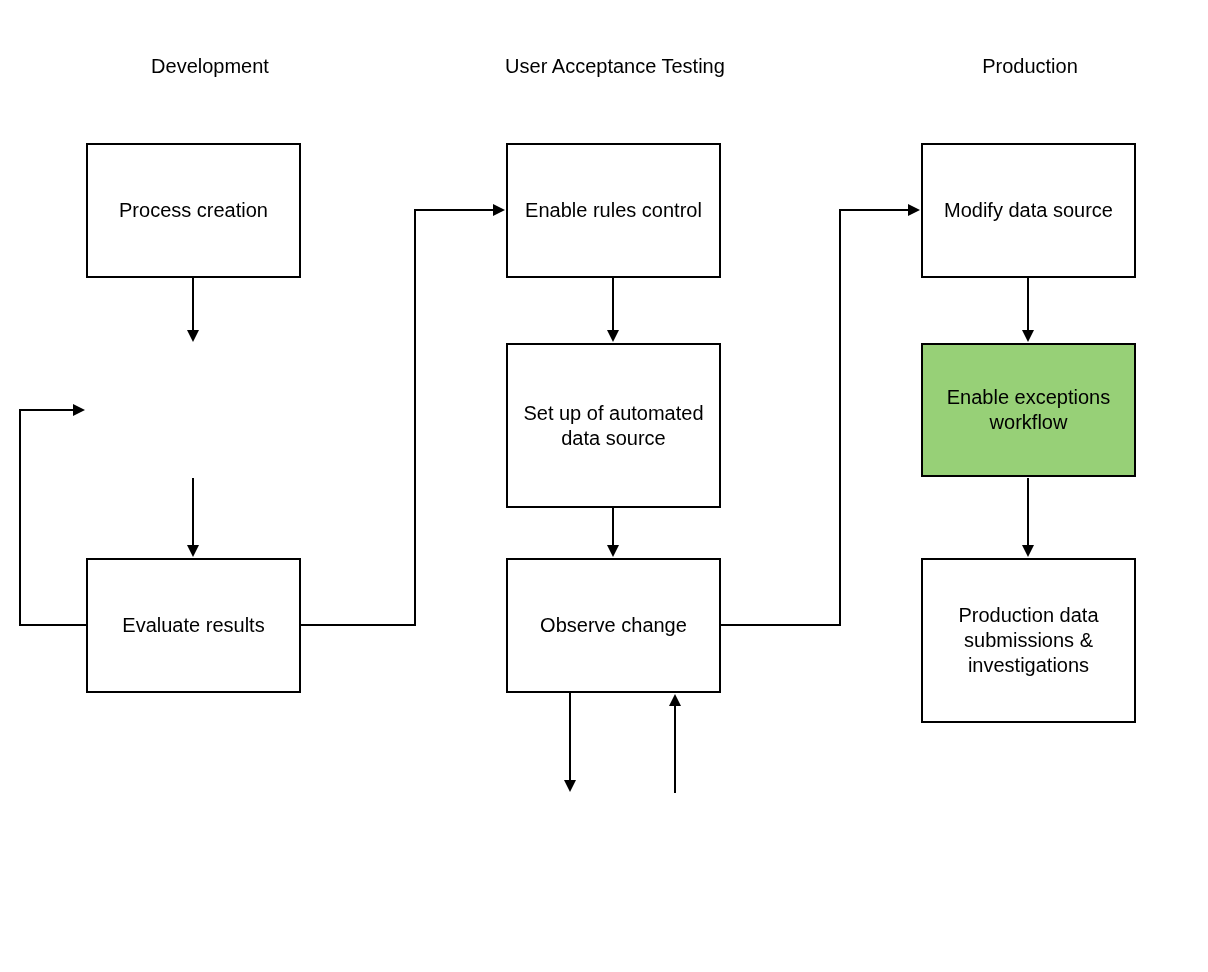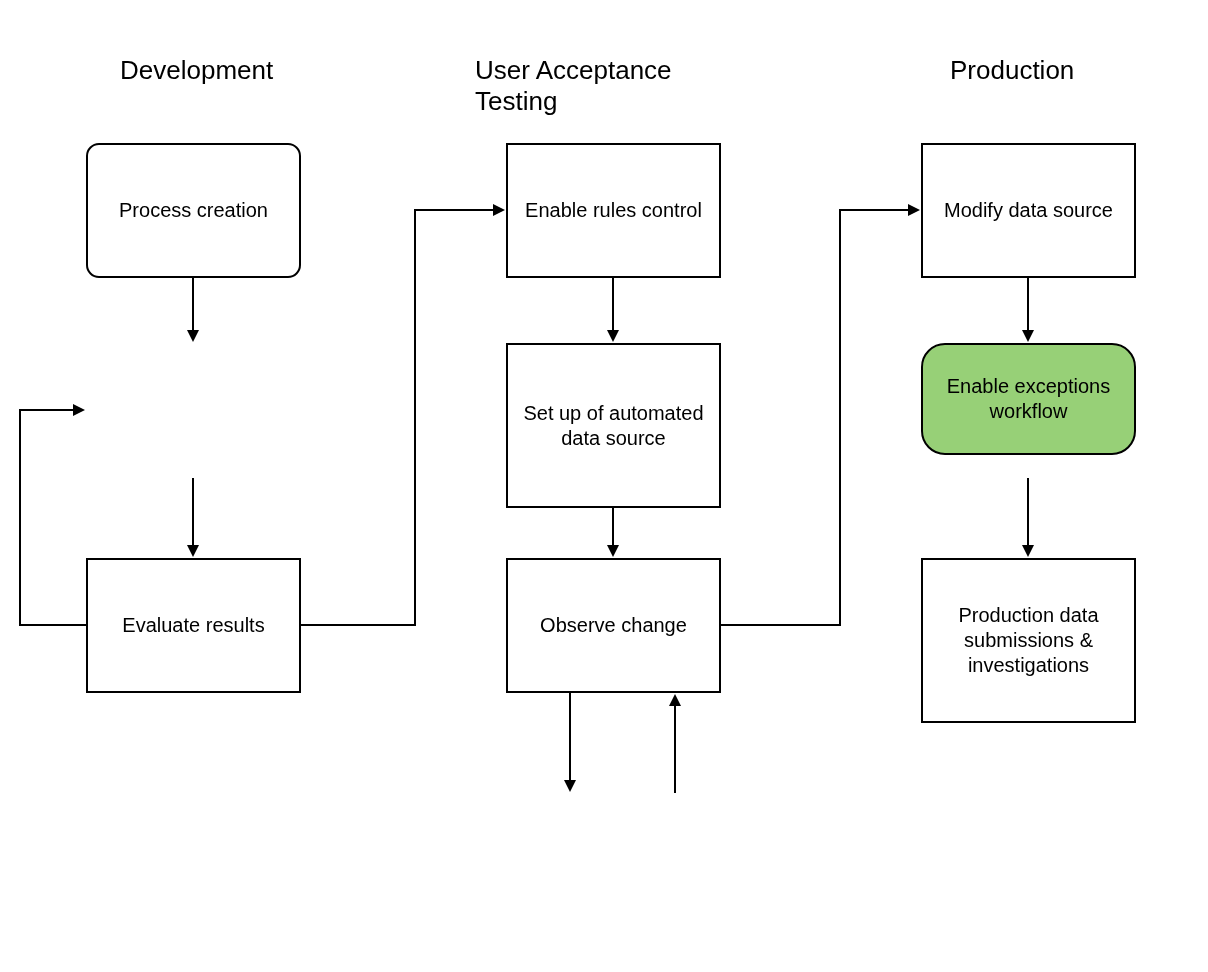--- a/index.html
+++ b/index.html
@@ -12,22 +12,22 @@
     font-size: 20px;
     color: #000000;
   }
   .stage {
     position: relative;
     width: 1208px;
     height: 972px;
   }
   .heading {
     position: absolute;
-    text-align: left;
-    font-size: 26px;
+    text-align: center;
+    font-size: 20px;
   }
   .box {
     position: absolute;
     border: 2px solid #000000;
     background: #ffffff;
     display: flex;
     align-items: center;
     justify-content: center;
     text-align: center;
     font-size: 20px;
@@ -51,21 +51,21 @@
 <body>
 
 <div class="stage">
 
   <div class="heading" style="left:120px; top:55px; width:180px;">Development</div>
 
   <div class="heading" style="left:475px; top:55px; width:280px;">User Acceptance Testing</div>
 
   <div class="heading" style="left:950px; top:55px; width:160px;">Production</div>
 
-  <div class="box" style="left:86px; top:143px; width:215px; height:135px;border-radius:13px;">
+  <div class="box" style="left:86px; top:143px; width:215px; height:135px;">
     <span>Process creation</span>
   </div>
 
 
   <div class="box" style="left:86px; top:558px; width:215px; height:135px;align-items:center;">
     <span>Evaluate results</span>
   </div>
 
   <div class="box" style="left:506px; top:143px; width:215px; height:135px;">
     <span>Enable rules control</span>
@@ -77,21 +77,21 @@
 
   <div class="box" style="left:506px; top:558px; width:215px; height:135px;">
     <span>Observe change</span>
   </div>
 
 
   <div class="box" style="left:921px; top:143px; width:215px; height:135px;align-items:center;">
     <span>Modify data source</span>
   </div>
 
-  <div class="box highlight" style="left:921px; top:343px; width:215px; height:112px;border-radius:24px;">
+  <div class="box highlight" style="left:921px; top:343px; width:215px; height:134px;">
     <span>Enable exceptions workflow</span>
   </div>
 
   <div class="box" style="left:921px; top:558px; width:215px; height:165px;">
     <span>Production data submissions &amp; investigations</span>
   </div>
 
   <svg class="arrows">
     <defs>
       <marker id="arrowhead" markerWidth="12" markerHeight="12" refX="10" refY="6" orient="auto" markerUnits="userSpaceOnUse">

